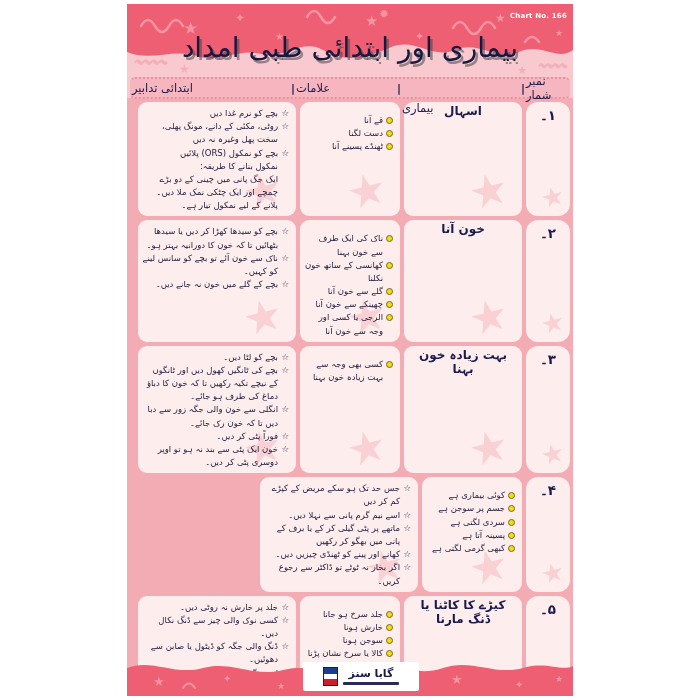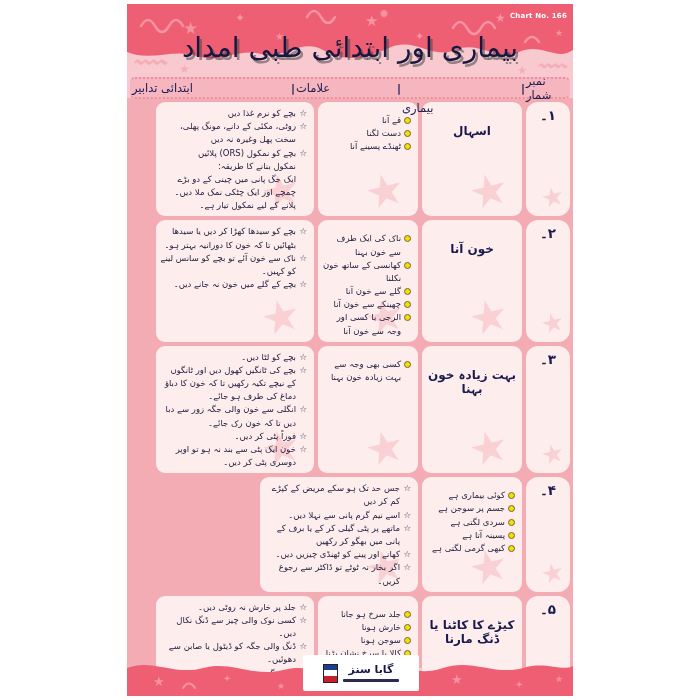--- a/index.html
+++ b/index.html
@@ -49,34 +49,34 @@
   .rh1{min-height:98px;}.rh2{min-height:84px;}.rh3{min-height:93px;}
   .rh4{min-height:96px;}.rh5{min-height:102px;}
   .cell{background:#fdedec;border-radius:9px;position:relative;overflow:hidden;box-sizing:border-box;}
   .cell::after{
     content:"★";position:absolute;color:rgba(243,176,184,.45);
     font-size:44px;right:14px;bottom:0px;transform:rotate(-14deg);pointer-events:none;
   }
   .num-cell{width:44px;border-radius:12px;text-align:center;padding-top:5px;
     font-weight:bold;font-size:13.5px;color:#1a1a4e;direction:rtl;}
   .num-cell::after{font-size:26px;right:6px;bottom:4px;}
-  .dis-cell{width:100px;text-align:center;padding:22px 4px 0 4px;
+  .dis-cell{width:118px;text-align:center;padding:2px 4px 0 4px;
     font-weight:bold;font-size:12px;color:#1a1a4e;direction:rtl;}
   .sym-cell{width:100px;padding:12px 7px 4px 4px;direction:rtl;}
   .aid-cell{width:158px;padding:5px 7px 4px 4px;direction:rtl;}
   .item{display:flex;gap:3px;direction:rtl;font-size:8.5px;color:#252243;
     line-height:1.55;position:relative;z-index:2;}
   .itx{flex:1;}
   .dot{flex:none;width:5px;height:5px;border-radius:50%;background:#f6de05;
     border:1px solid #6e6836;margin-top:3px;}
   .star-b{flex:none;min-width:8px;font-size:8.5px;color:#3a3a5c;line-height:1.55;}
   
   .band-bot{position:absolute;bottom:0;left:0;width:446px;height:40px;z-index:6;}
   .pub{
-    position:absolute;bottom:5px;left:176px;width:116px;height:36px;z-index:7;
+    position:absolute;bottom:5px;left:176px;width:116px;height:29px;z-index:7;
     background:#ffffff;border-radius:2px;display:flex;align-items:center;
     justify-content:center;gap:5px;direction:ltr;
   }
   .pub-logo{flex:none;width:13px;height:17px;display:flex;flex-direction:column;border:1px solid #222;}
   .pub-logo .pl1{flex:1;background:#1b3e8f;}
   .pub-logo .pl2{flex:1;background:#ffffff;}
   .pub-logo .pl3{flex:1;background:#c8202f;}
   .pub-text{display:flex;flex-direction:column;align-items:center;direction:rtl;}
   .pub-name{font-weight:bold;font-size:11px;color:#15154a;line-height:1.1;}
   .pub-sub{width:56px;height:3px;background:#2a2a55;margin-top:2px;border-radius:1px;}

